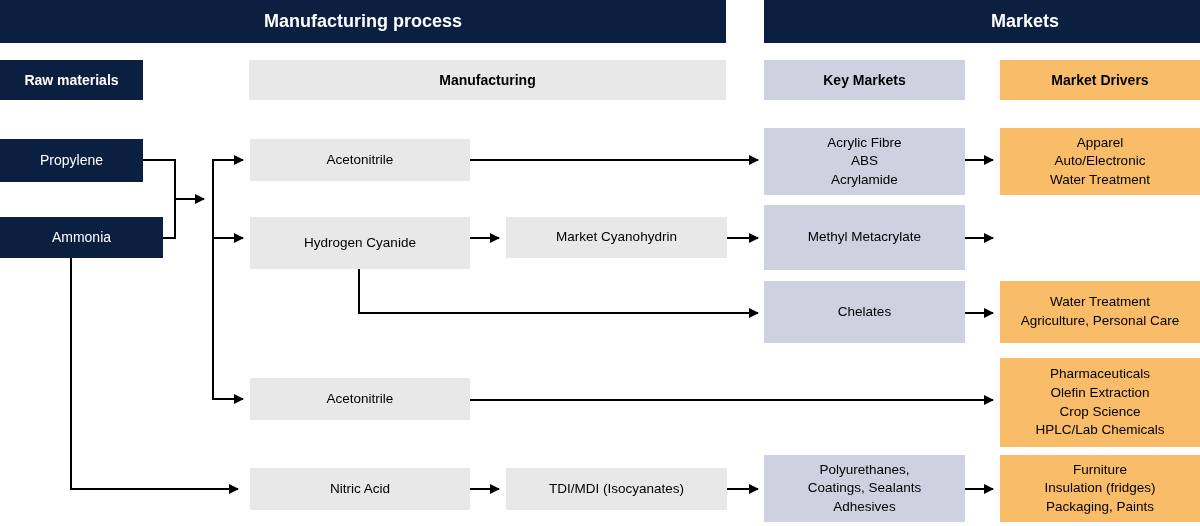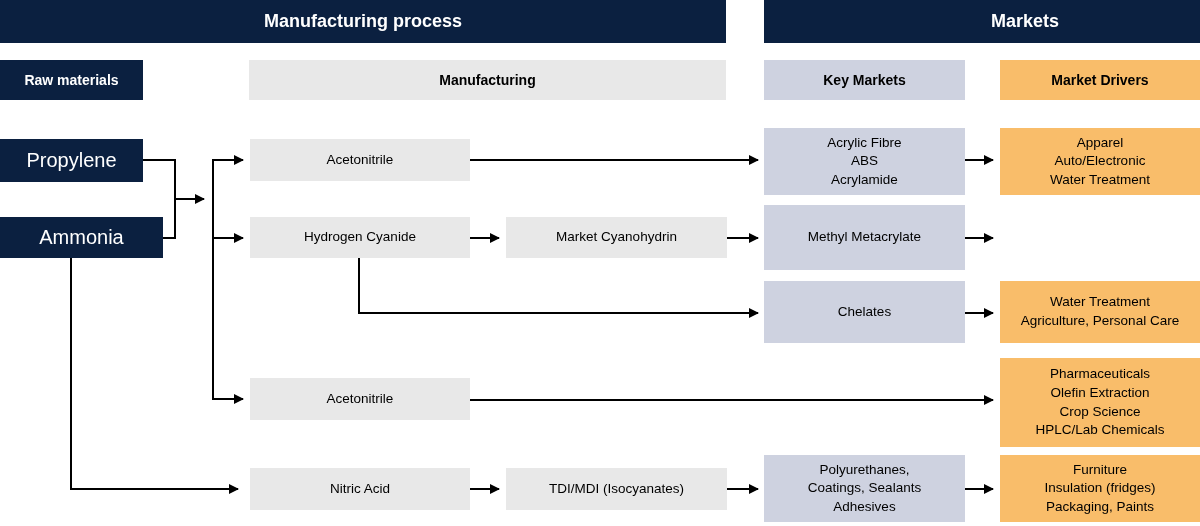--- a/index.html
+++ b/index.html
@@ -34,21 +34,21 @@
   .colhead.org{background:var(--orange);}
   .box{
     position:absolute;
     display:flex;align-items:center;justify-content:center;
     text-align:center;
     font-size:13.5px;color:#000000;
     line-height:1.38;
     white-space:pre-line;
     padding:0 2px;box-sizing:border-box;
   }
-  .box.navy{background:var(--navy);color:#ffffff;font-size:20px;}
+  .box.navy{background:var(--navy);color:#ffffff;font-size:14px;}
   .box.gray{background:var(--gray);}
   .box.lav{background:var(--lavender);}
   .box.org{background:var(--orange);}
   svg.flow{position:absolute;left:0;top:0;z-index:0;}
   .box,.colhead,.bar{z-index:1;}
 </style>
 </head>
 <body>
 
 <div class="canvas">
@@ -93,21 +93,21 @@
 
   <div class="colhead navy" style="left:0;width:143px;">Raw materials</div>
   <div class="colhead gray" style="left:249px;width:477px;">Manufacturing</div>
   <div class="colhead lav" style="left:764px;width:201px;">Key Markets</div>
   <div class="colhead org" style="left:1000px;width:200px;">Market Drivers</div>
 
   <div class="box navy" style="left:0;top:139px;width:143px;height:43px;">Propylene</div>
   <div class="box navy" style="left:0;top:217px;width:163px;height:41px;">Ammonia</div>
 
   <div class="box gray" style="left:250px;top:139px;width:220px;height:42px;">Acetonitrile</div>
-  <div class="box gray" style="left:250px;top:217px;width:220px;height:41px;">Hydrogen Cyanide</div>
+  <div class="box gray" style="left:250px;top:217px;width:220px;height:52px;">Hydrogen Cyanide</div>
   <div class="box gray" style="left:506px;top:217px;width:221px;height:41px;">Market Cyanohydrin</div>
   <div class="box gray" style="left:250px;top:378px;width:220px;height:42px;">Acetonitrile</div>
   <div class="box gray" style="left:506px;top:468px;width:221px;height:42px;">TDI/MDI (Isocyanates)</div>
   <div class="box gray" style="left:250px;top:468px;width:220px;height:42px;">Nitric Acid</div>
 
   <div class="box lav" style="left:764px;top:128px;width:201px;height:67px;">Acrylic Fibre
 ABS
 Acrylamide</div>
   <div class="box lav" style="left:764px;top:205px;width:201px;height:65px;">Methyl Metacrylate</div>
   <div class="box lav" style="left:764px;top:281px;width:201px;height:62px;">Chelates</div>

